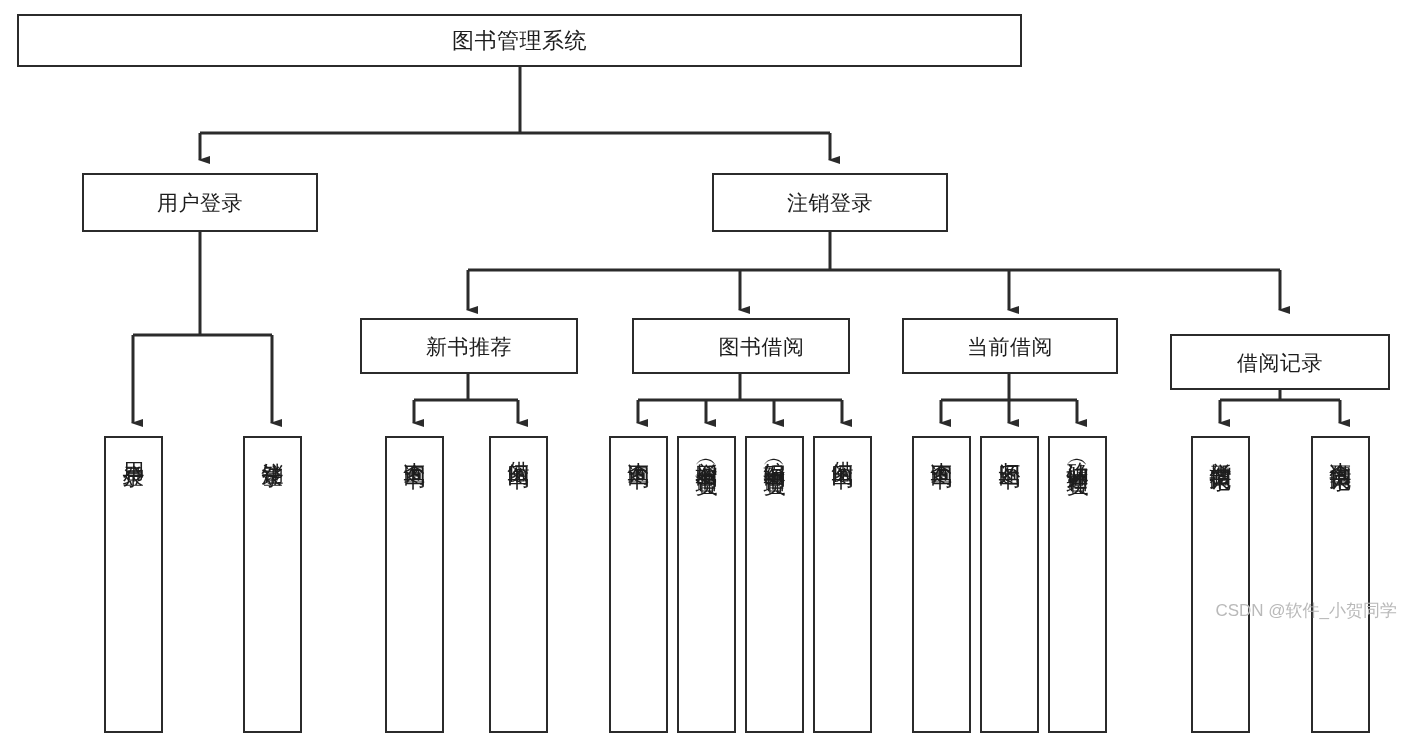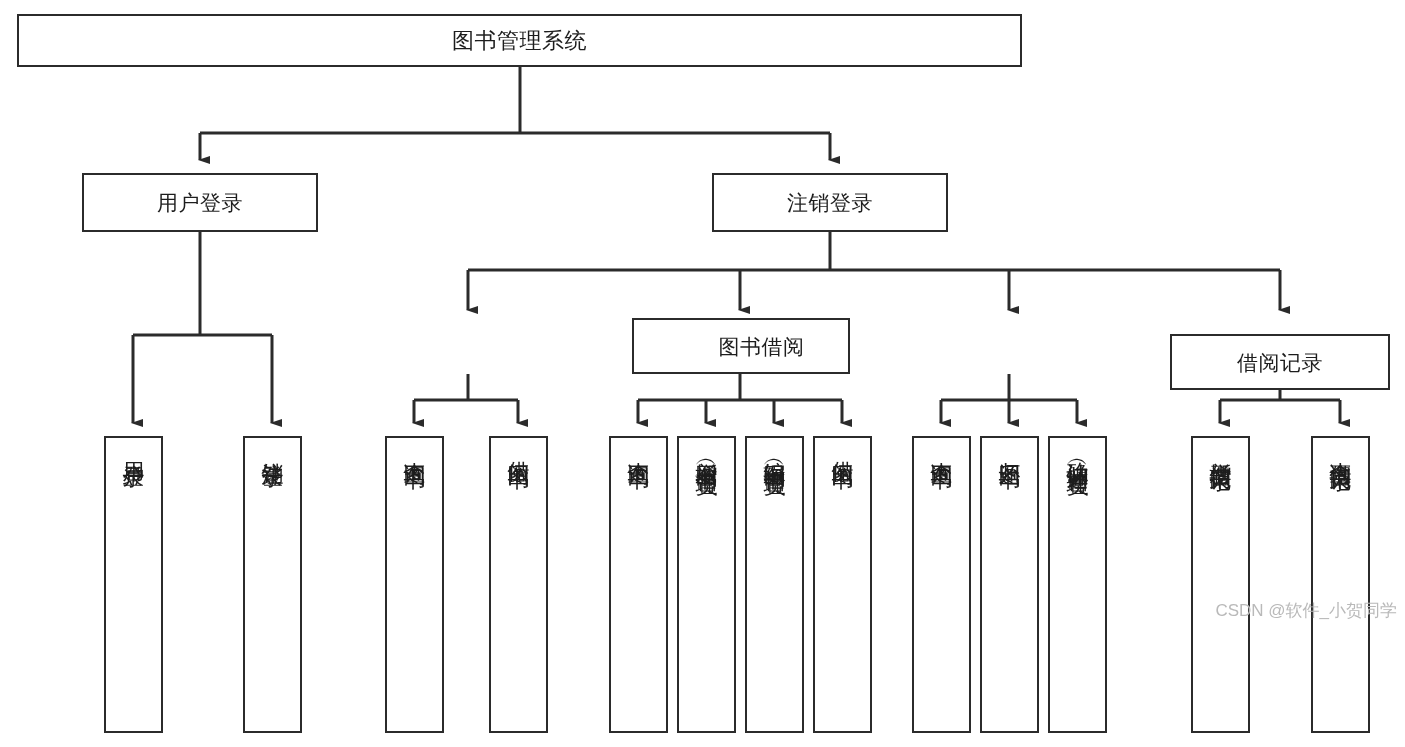--- a/index.html
+++ b/index.html
@@ -129,23 +129,29 @@
     <span class="node-label-h">图书管理系统</span>
   </div>
 
   <div class="node-box" style="left:82px; top:173px; width:236px; height:59px;">
     <span class="node-label-h">用户登录</span>
   </div>
   <div class="node-box" style="left:712px; top:173px; width:236px; height:59px;">
     <span class="node-label-h">注销登录</span>
   </div>
 
+  <div class="node-box" style="left:360px; top:318px; width:218px; height:56px;">
+    <span class="node-label-h">新书推荐</span>
+  </div>
   <div class="node-box" style="left:632px; top:318px; width:218px; height:56px;padding-left:41px;">
     <span class="node-label-h">图书借阅</span>
   </div>
+  <div class="node-box" style="left:902px; top:318px; width:216px; height:56px;">
+    <span class="node-label-h">当前借阅</span>
+  </div>
   <div class="node-box" style="left:1170px; top:334px; width:220px; height:56px;">
     <span class="node-label-h">借阅记录</span>
   </div>
 
   <div class="node-box leaf" style="left:104px; top:436px; width:59px; height:297px;">
     <span class="node-label-v">用户登录</span>
   </div>
   <div class="node-box leaf" style="left:243px; top:436px; width:59px; height:297px;">
     <span class="node-label-v">注销登录</span>
   </div>

